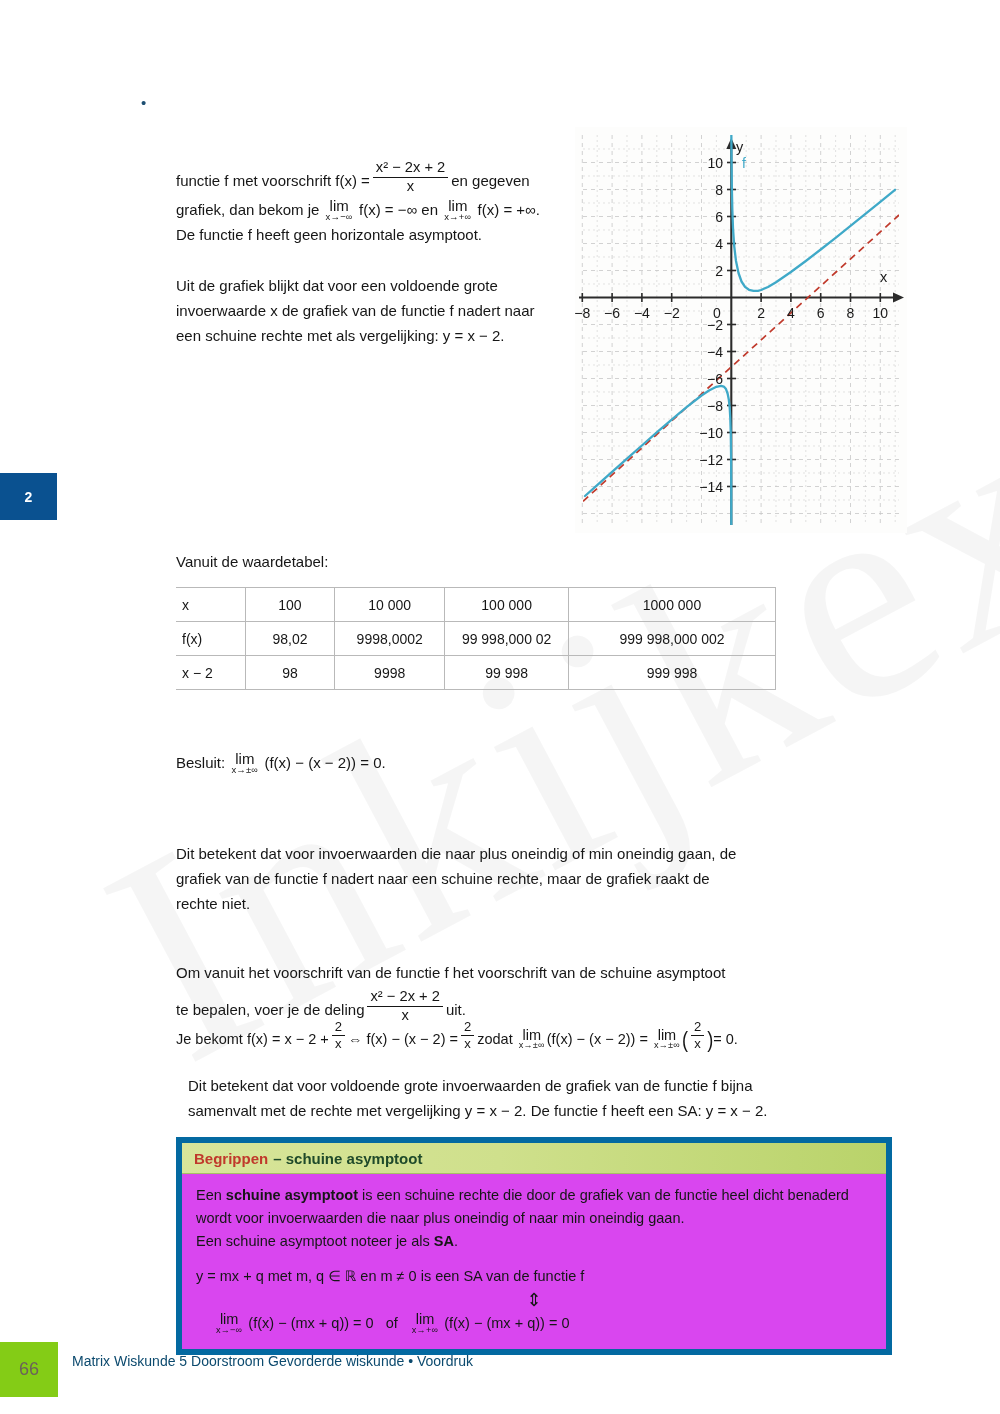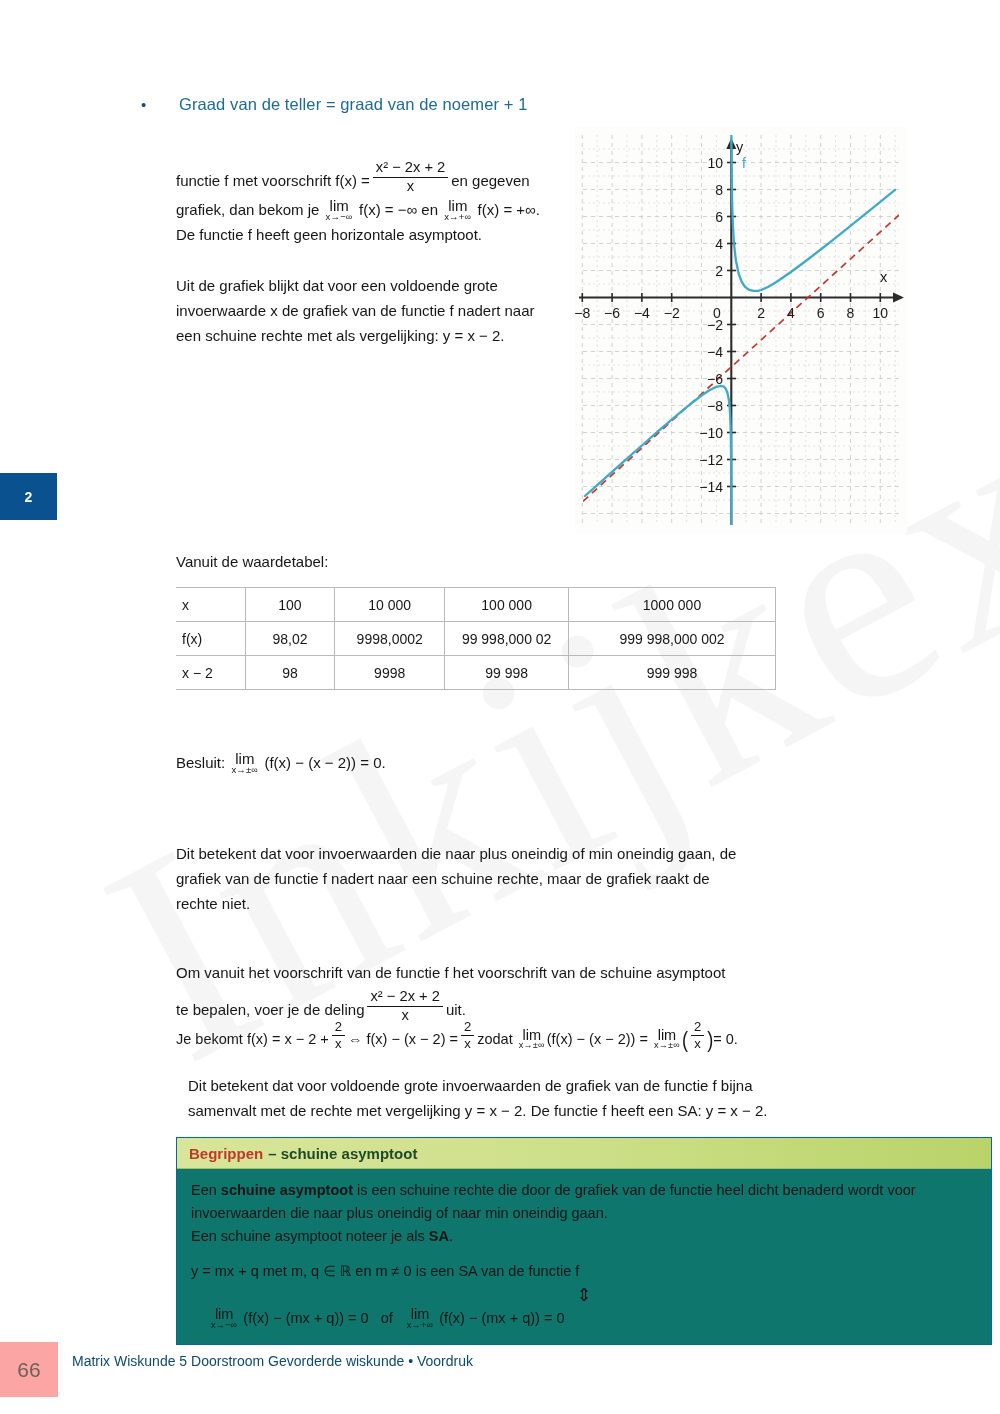--- a/index.html
+++ b/index.html
@@ -176,23 +176,23 @@
   #value-table td.c1 { width: 84px; }
   #value-table td.c2 { width: 104px; }
   #value-table td.c3 { width: 120px; }
   #value-table td.c4 { width: 210px; border-right: 1px solid #b9b9b9; }
 
   
   #begrippen-box {
     position: absolute;
     left: 176px;
     top: 1137px;
-    width: 816px;
-    border: 1px solid #0369a1;
-    background: #0f766e;
+    width: 716px;
+    border: 6px solid #0369a1;
+    background: #d946ef;
     box-sizing: border-box;
   }
   #begrippen-header {
     height: 30px;
     background: linear-gradient(to right, #d8e59a 0%, #cfe08c 45%, #b9d36a 100%);
     display: flex;
     align-items: center;
     padding-left: 12px;
     font-size: 15px;
     font-weight: bold;
@@ -210,26 +210,26 @@
   #begrippen-body b { font-weight: bold; }
   .gb-center { text-align: center; font-size: 18px; line-height: 20px; margin: 2px 0 2px 0; }
 
   
   #footer-pagebox {
     position: absolute;
     left: 0;
     top: 1342px;
     width: 58px;
     height: 55px;
-    background: #fca5a5;
+    background: #84cc16;
     display: flex;
     align-items: center;
     justify-content: center;
     color: #6b625a;
-    font-size: 21px;
+    font-size: 18px;
   }
   #footer-text {
     position: absolute;
     left: 72px;
     top: 1353px;
     font-size: 14px;
     color: #0c4a6e;
   }
 </style>
 </head>
@@ -240,21 +240,20 @@
 </div>
 
 <div id="page">
 
   <div id="chapter-tab">
     <span>2</span>
   </div>
 
   <div id="bullet-heading">
     <span class="bullet-dot">•</span>
-    <span class="heading-text">Graad van de teller = graad van de noemer + 1</span>
   </div>
 
   <div class="body-col" style="left:176px; top:137px; width:390px;">
     <div class="para">
       <br>
       <span>functie f met voorschrift f(x) =</span><span class="frac"><span class="num">x² − 2x + 2</span><span class="den">x</span></span><span>en gegeven</span><br>
       <span>grafiek, dan bekom je</span>
       <span class="lim"><span class="op">lim</span><span class="sub">x→−∞</span></span>
       <span>f(x) = −∞ en</span>
       <span class="lim"><span class="op">lim</span><span class="sub">x→+∞</span></span>

